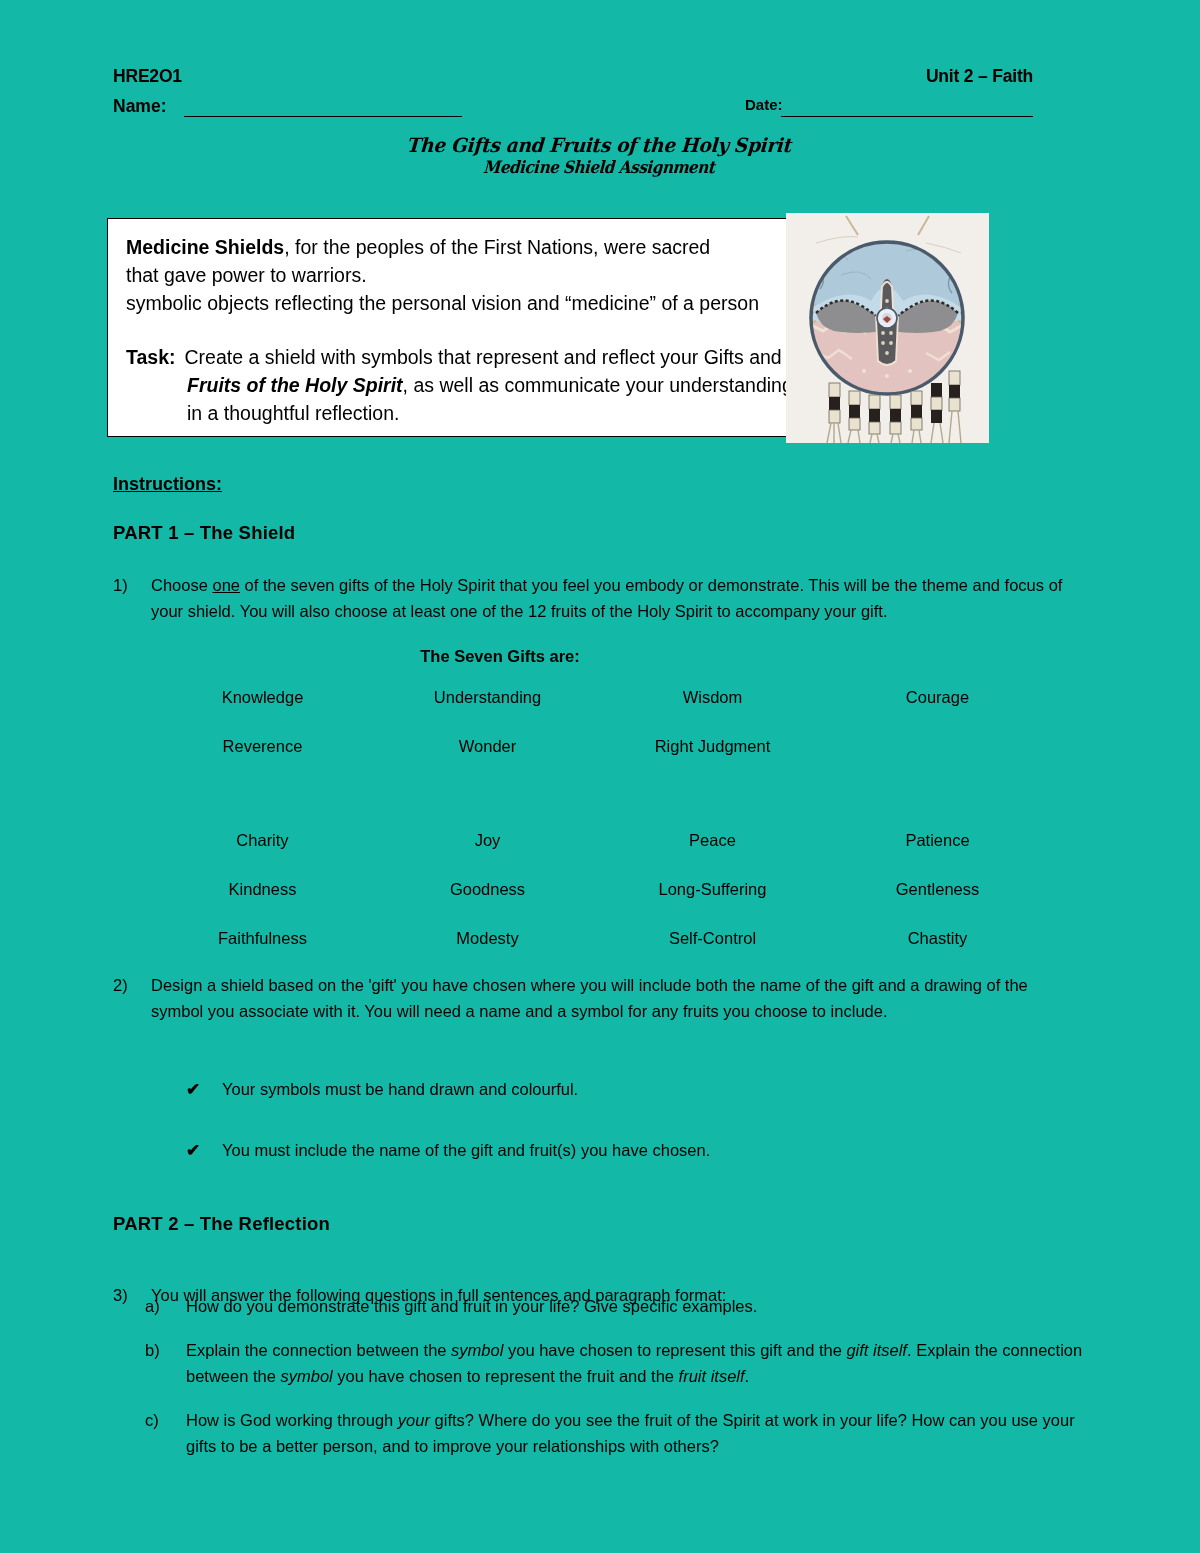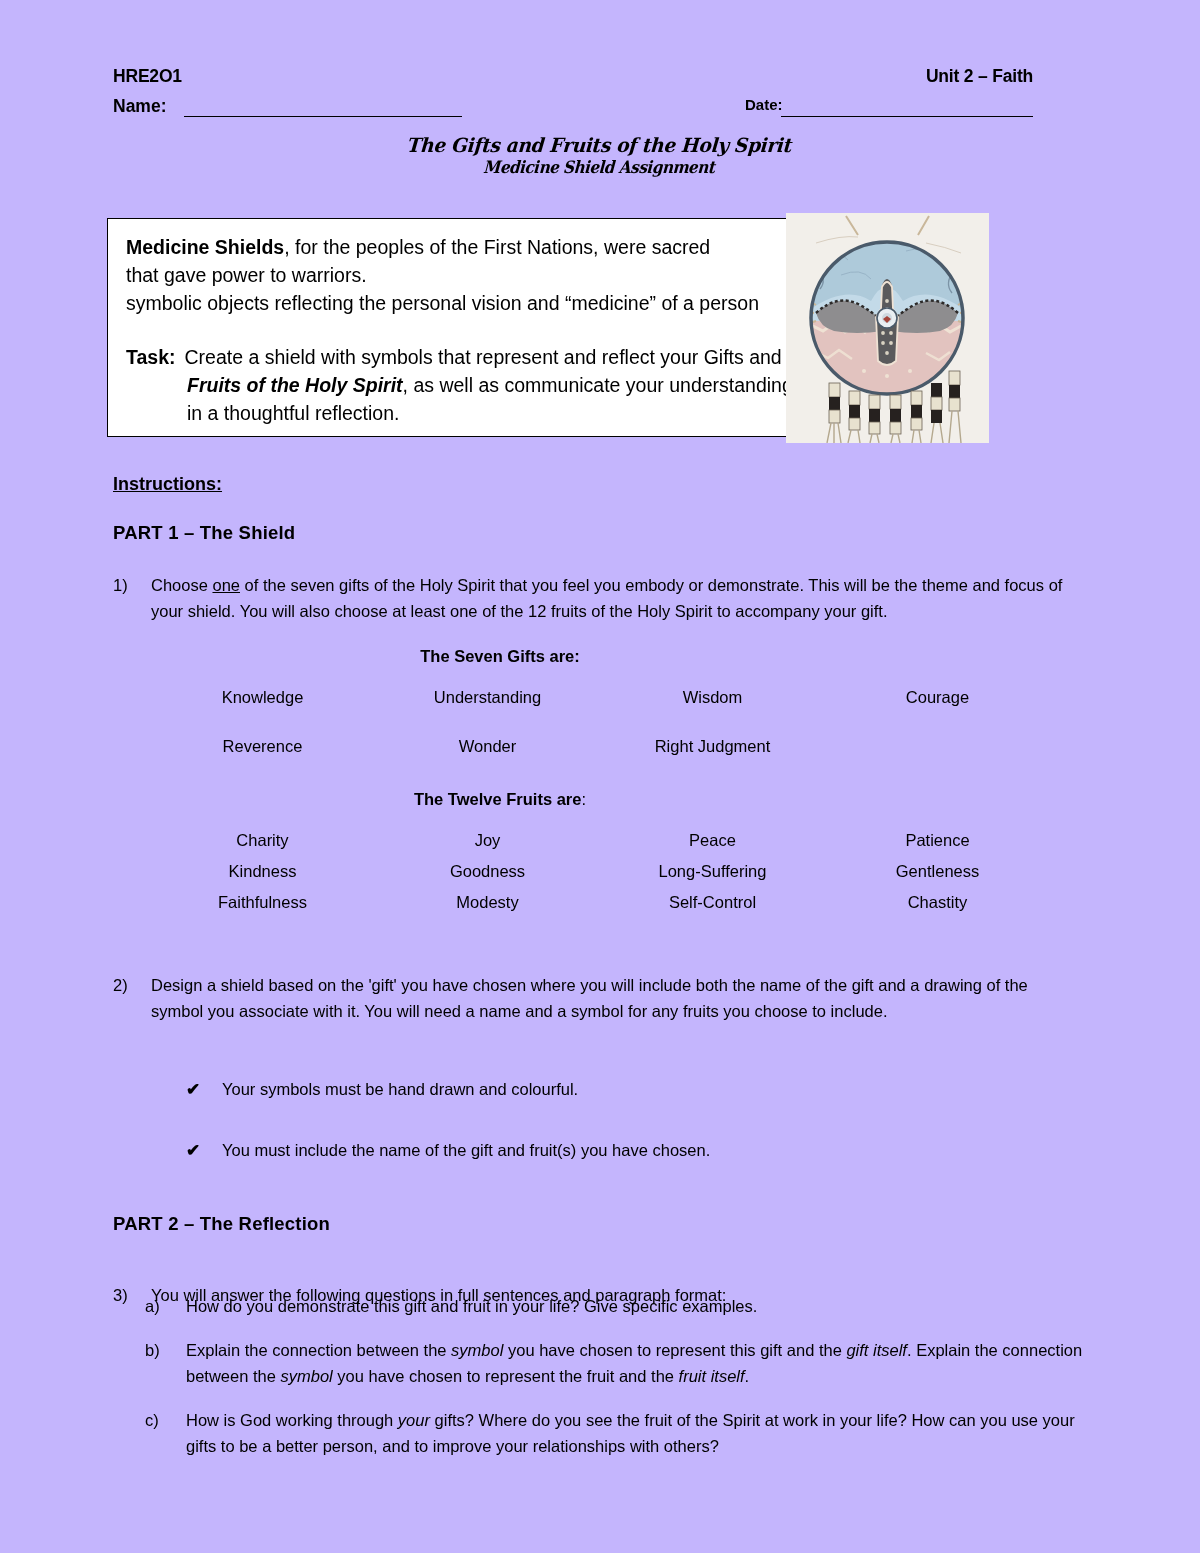--- a/index.html
+++ b/index.html
@@ -9,21 +9,21 @@
     background: #ffffff;
   }
   body {
     font-family: "Liberation Sans", sans-serif;
     color: #000000;
   }
   #page {
     position: relative;
     width: 1200px;
     height: 1553px;
-    background: #c4b5fd;
+    background: #14b8a6;
     overflow: hidden;
   }
 
   
   .header {
     position: absolute;
     left: 113px;
     top: 66px;
     width: 920px;
   }
@@ -203,21 +203,21 @@
     width: 900px;
     display: grid;
     grid-template-columns: repeat(4, 1fr);
     font-size: 16.5px;
   }
   .word-grid > div {
     text-align: center;
     padding: 6px 0;
   }
   #gifts-grid { top: 682px; row-gap: 18px; }
-  #fruits-grid { top: 825px; row-gap: 0; }
+  #fruits-grid { top: 825px; row-gap: 18px; }
 
   .check-list {
     position: absolute;
     left: 186px;
     top: 1080px;
     width: 800px;
     font-size: 16.5px;
   }
   .check-item {
     position: relative;
@@ -426,21 +426,20 @@
     <div>Knowledge</div>
     <div>Understanding</div>
     <div>Wisdom</div>
     <div>Courage</div>
     <div>Reverence</div>
     <div>Wonder</div>
     <div>Right Judgment</div>
     <div></div>
   </div>
 
-  <div class="fruits-heading"><span>The Twelve Fruits are</span><span class="plaincolon">:</span></div>
 
   <div class="word-grid" id="fruits-grid">
     <div>Charity</div>
     <div>Joy</div>
     <div>Peace</div>
     <div>Patience</div>
     <div>Kindness</div>
     <div>Goodness</div>
     <div>Long-Suffering</div>
     <div>Gentleness</div>

